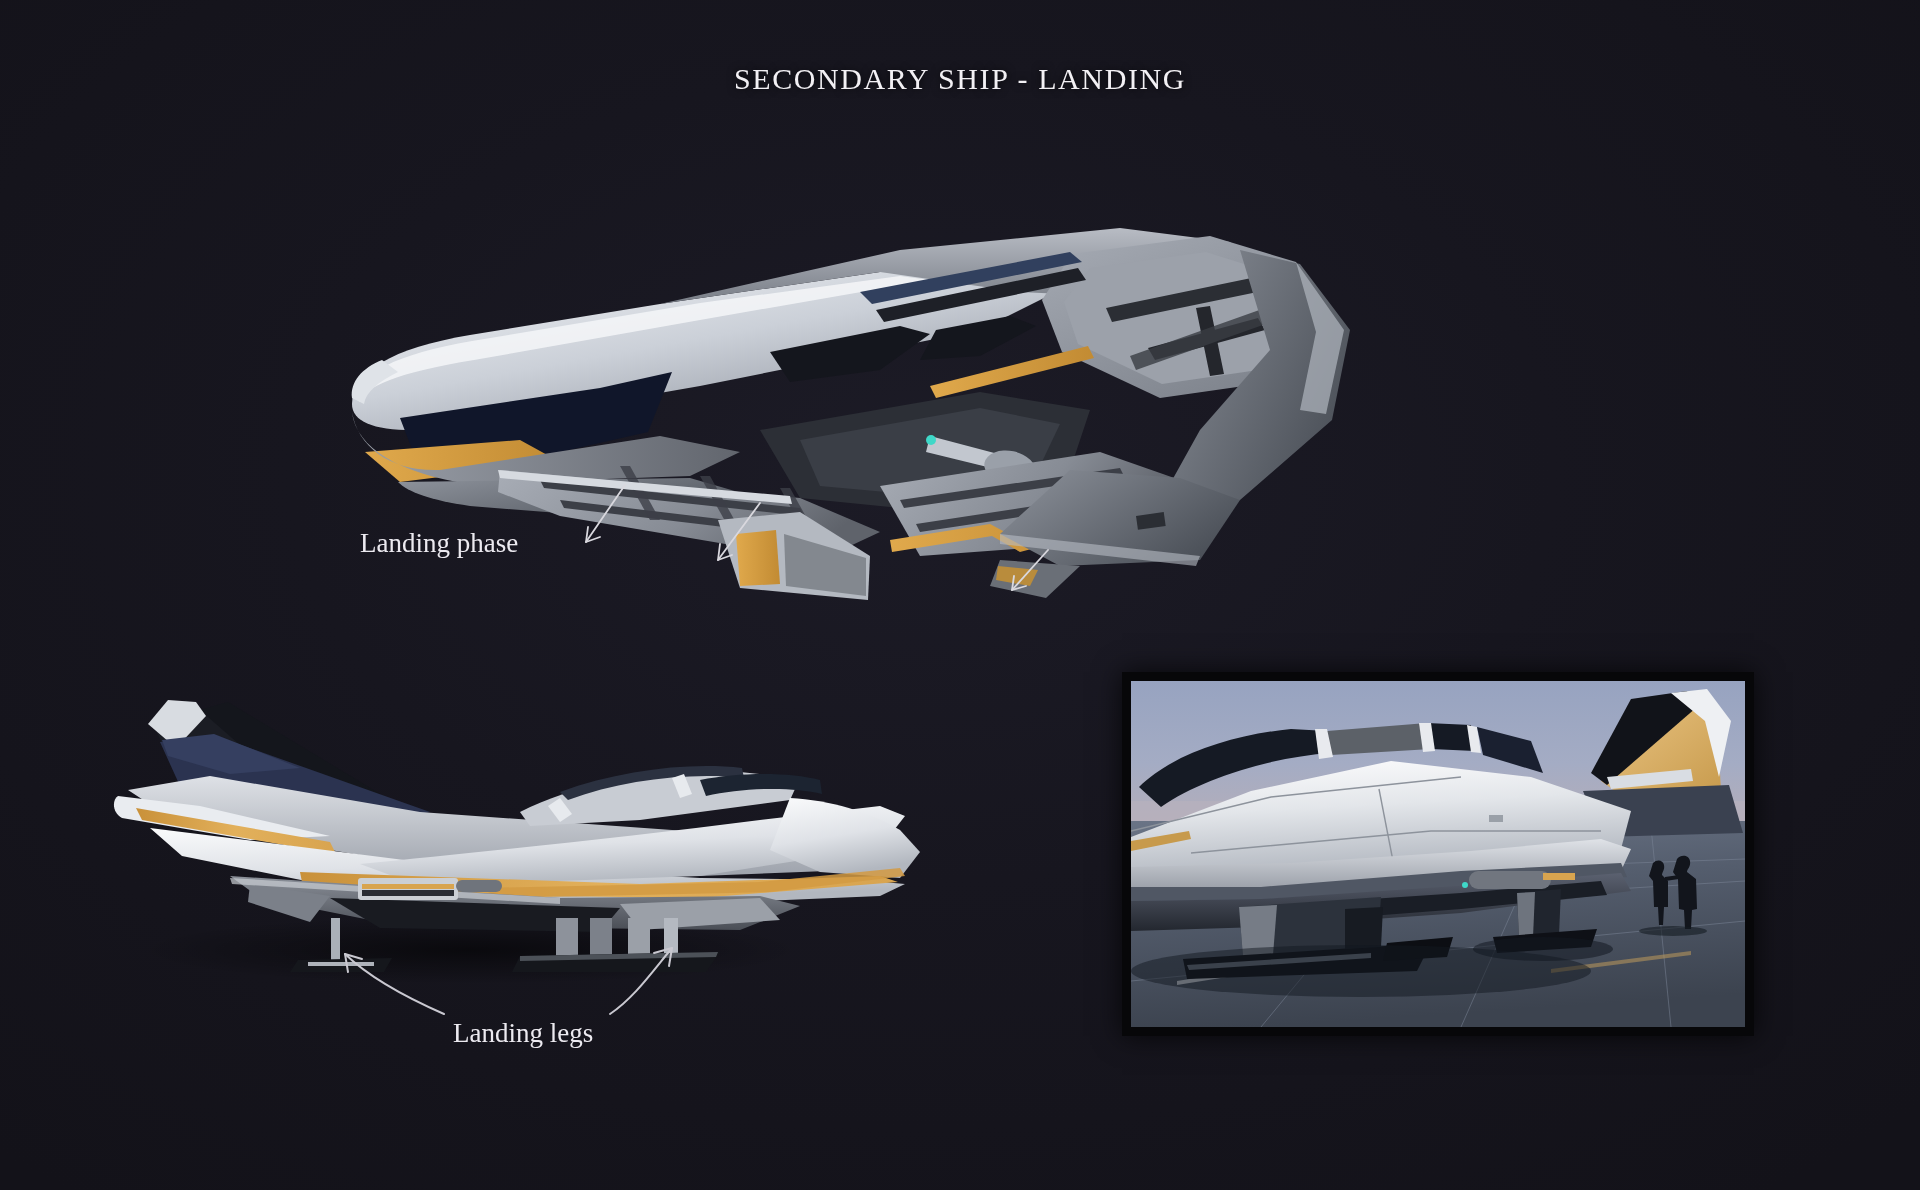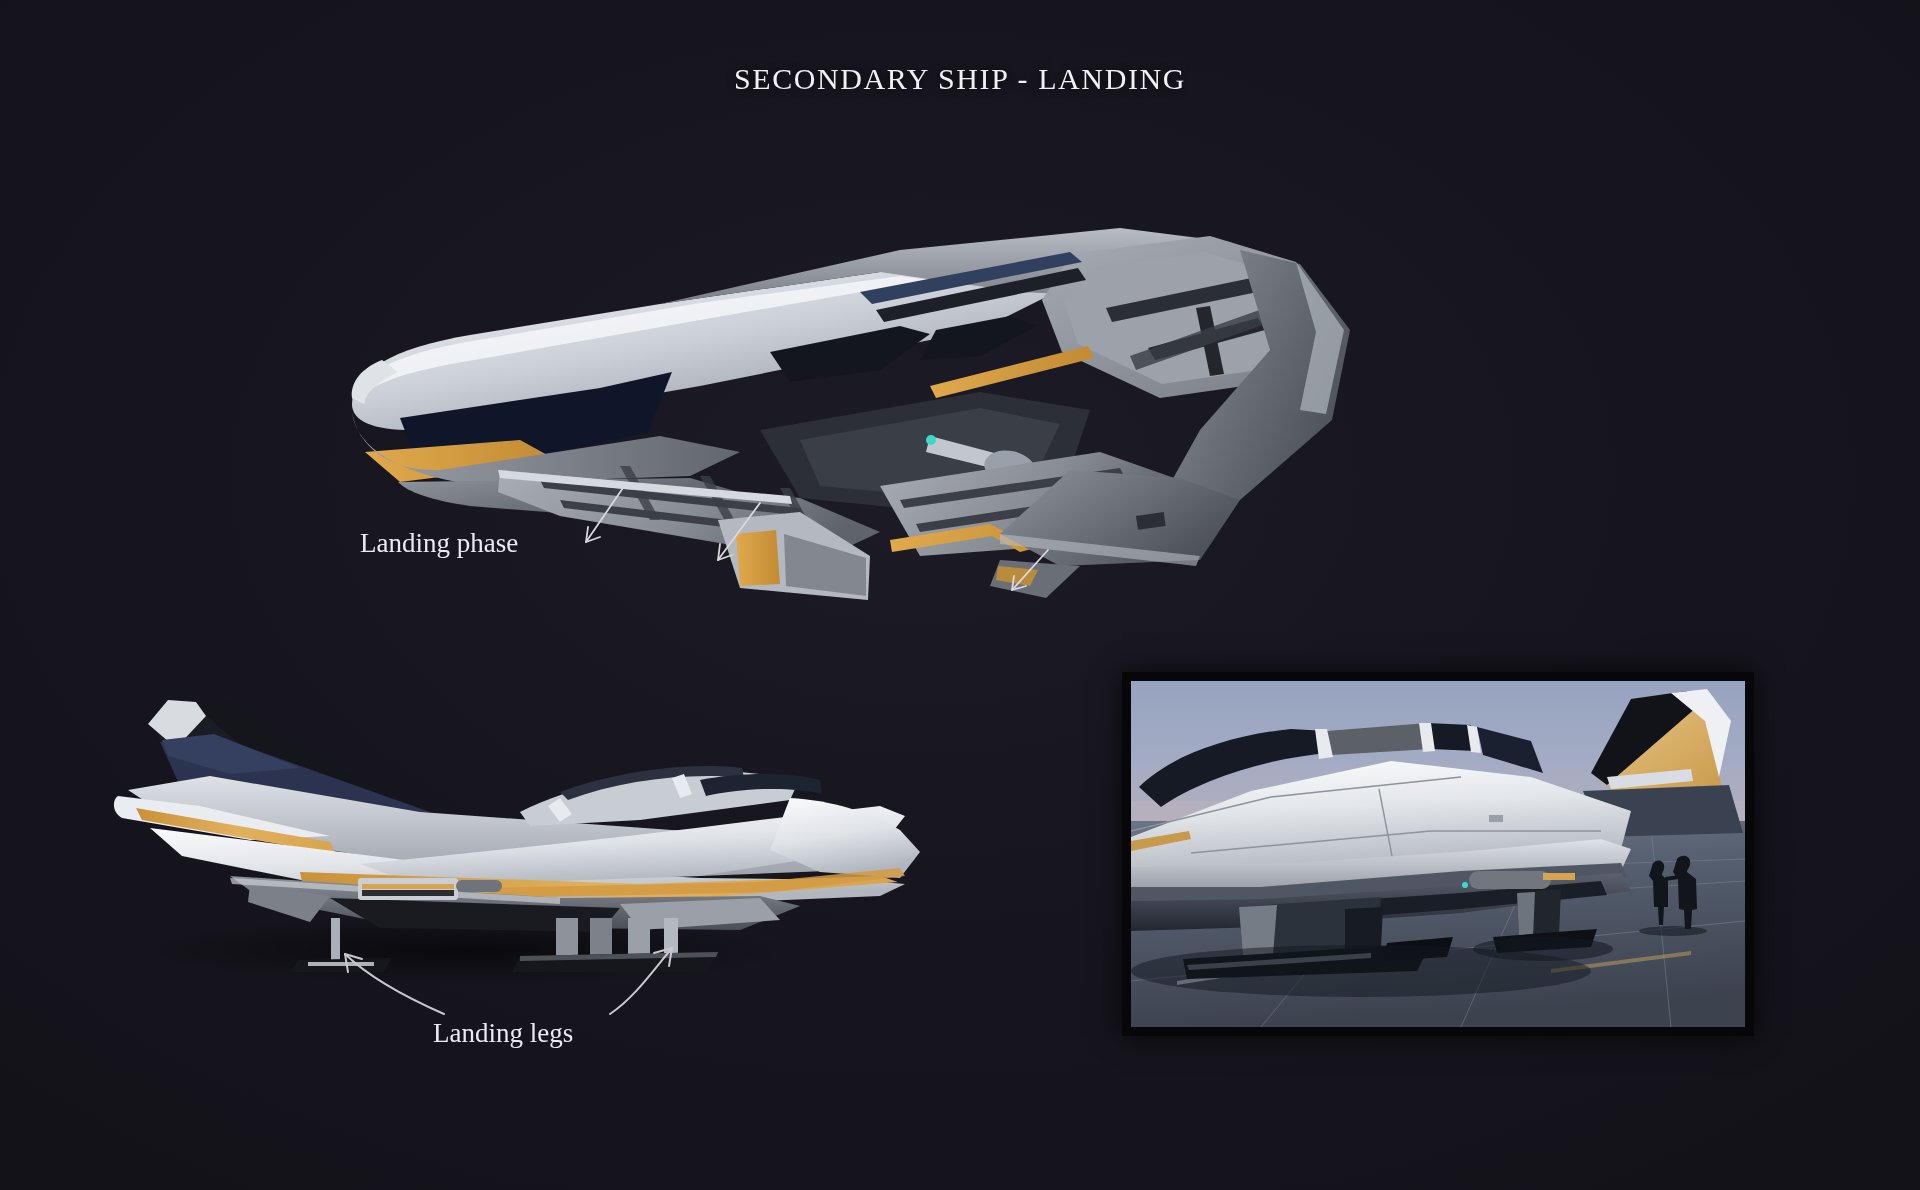--- a/index.html
+++ b/index.html
@@ -11,21 +11,21 @@
       radial-gradient(ellipse 1400px 900px at 48% 40%, #1c1b26 0%, #17161f 45%, #131219 100%);
     overflow:hidden;
   }
   .txt{position:absolute;color:#eceaf0;font-family:"Liberation Serif", serif;white-space:nowrap;}
   #title{
     left:0;right:0;top:62px;text-align:center;
     font-size:30px;letter-spacing:1.6px;color:#f2f0f4;
     text-shadow:0 0 8px rgba(0,0,0,.8);
   }
   #lbl-bases{left:360px;top:528px;font-size:27px;}
-  #lbl-legs{left:433px;top:1018px;font-size:27px;}
+  #lbl-legs{left:453px;top:1018px;font-size:27px;}
   #lbl-caption{left:1125px;top:622px;font-size:25px;}
 
   svg.layer{position:absolute;left:0;top:0;width:1920px;height:1190px;overflow:visible;}
 
   
   #inset{
     position:absolute;left:1122px;top:672px;width:632px;height:364px;
     border:9px solid #070709;
     box-sizing:border-box;
     box-shadow:0 0 26px rgba(0,0,0,.75);

